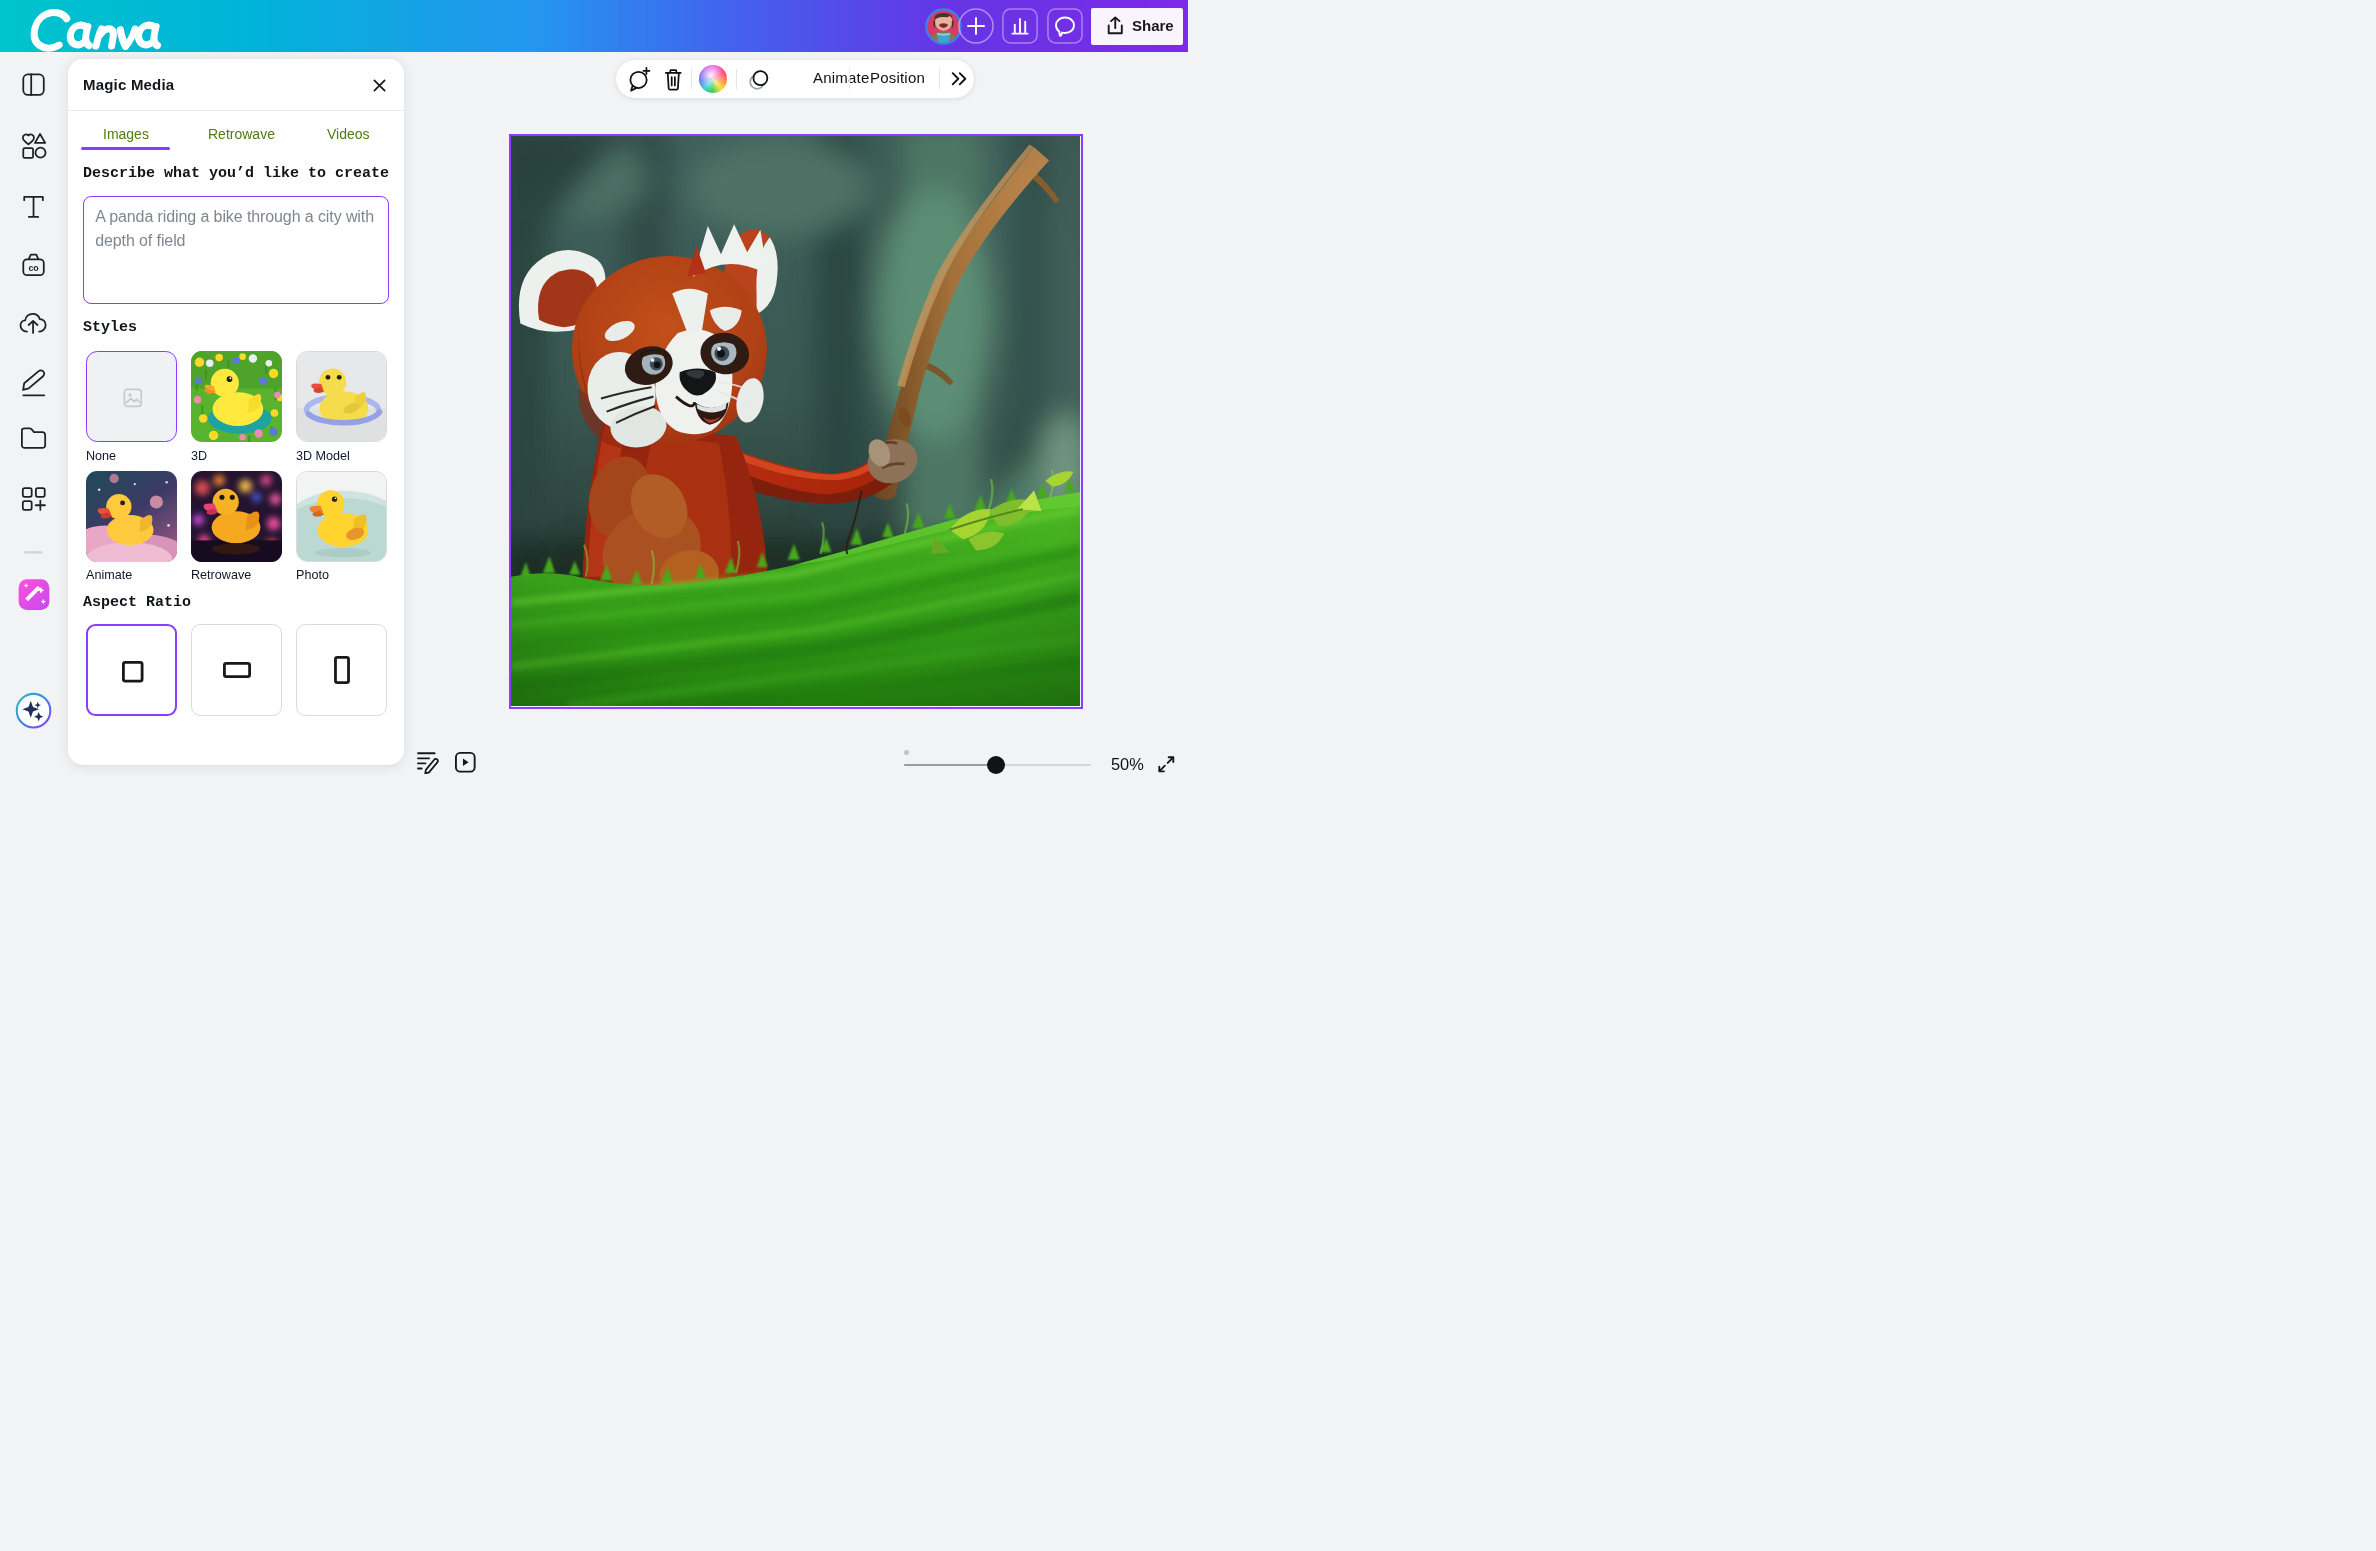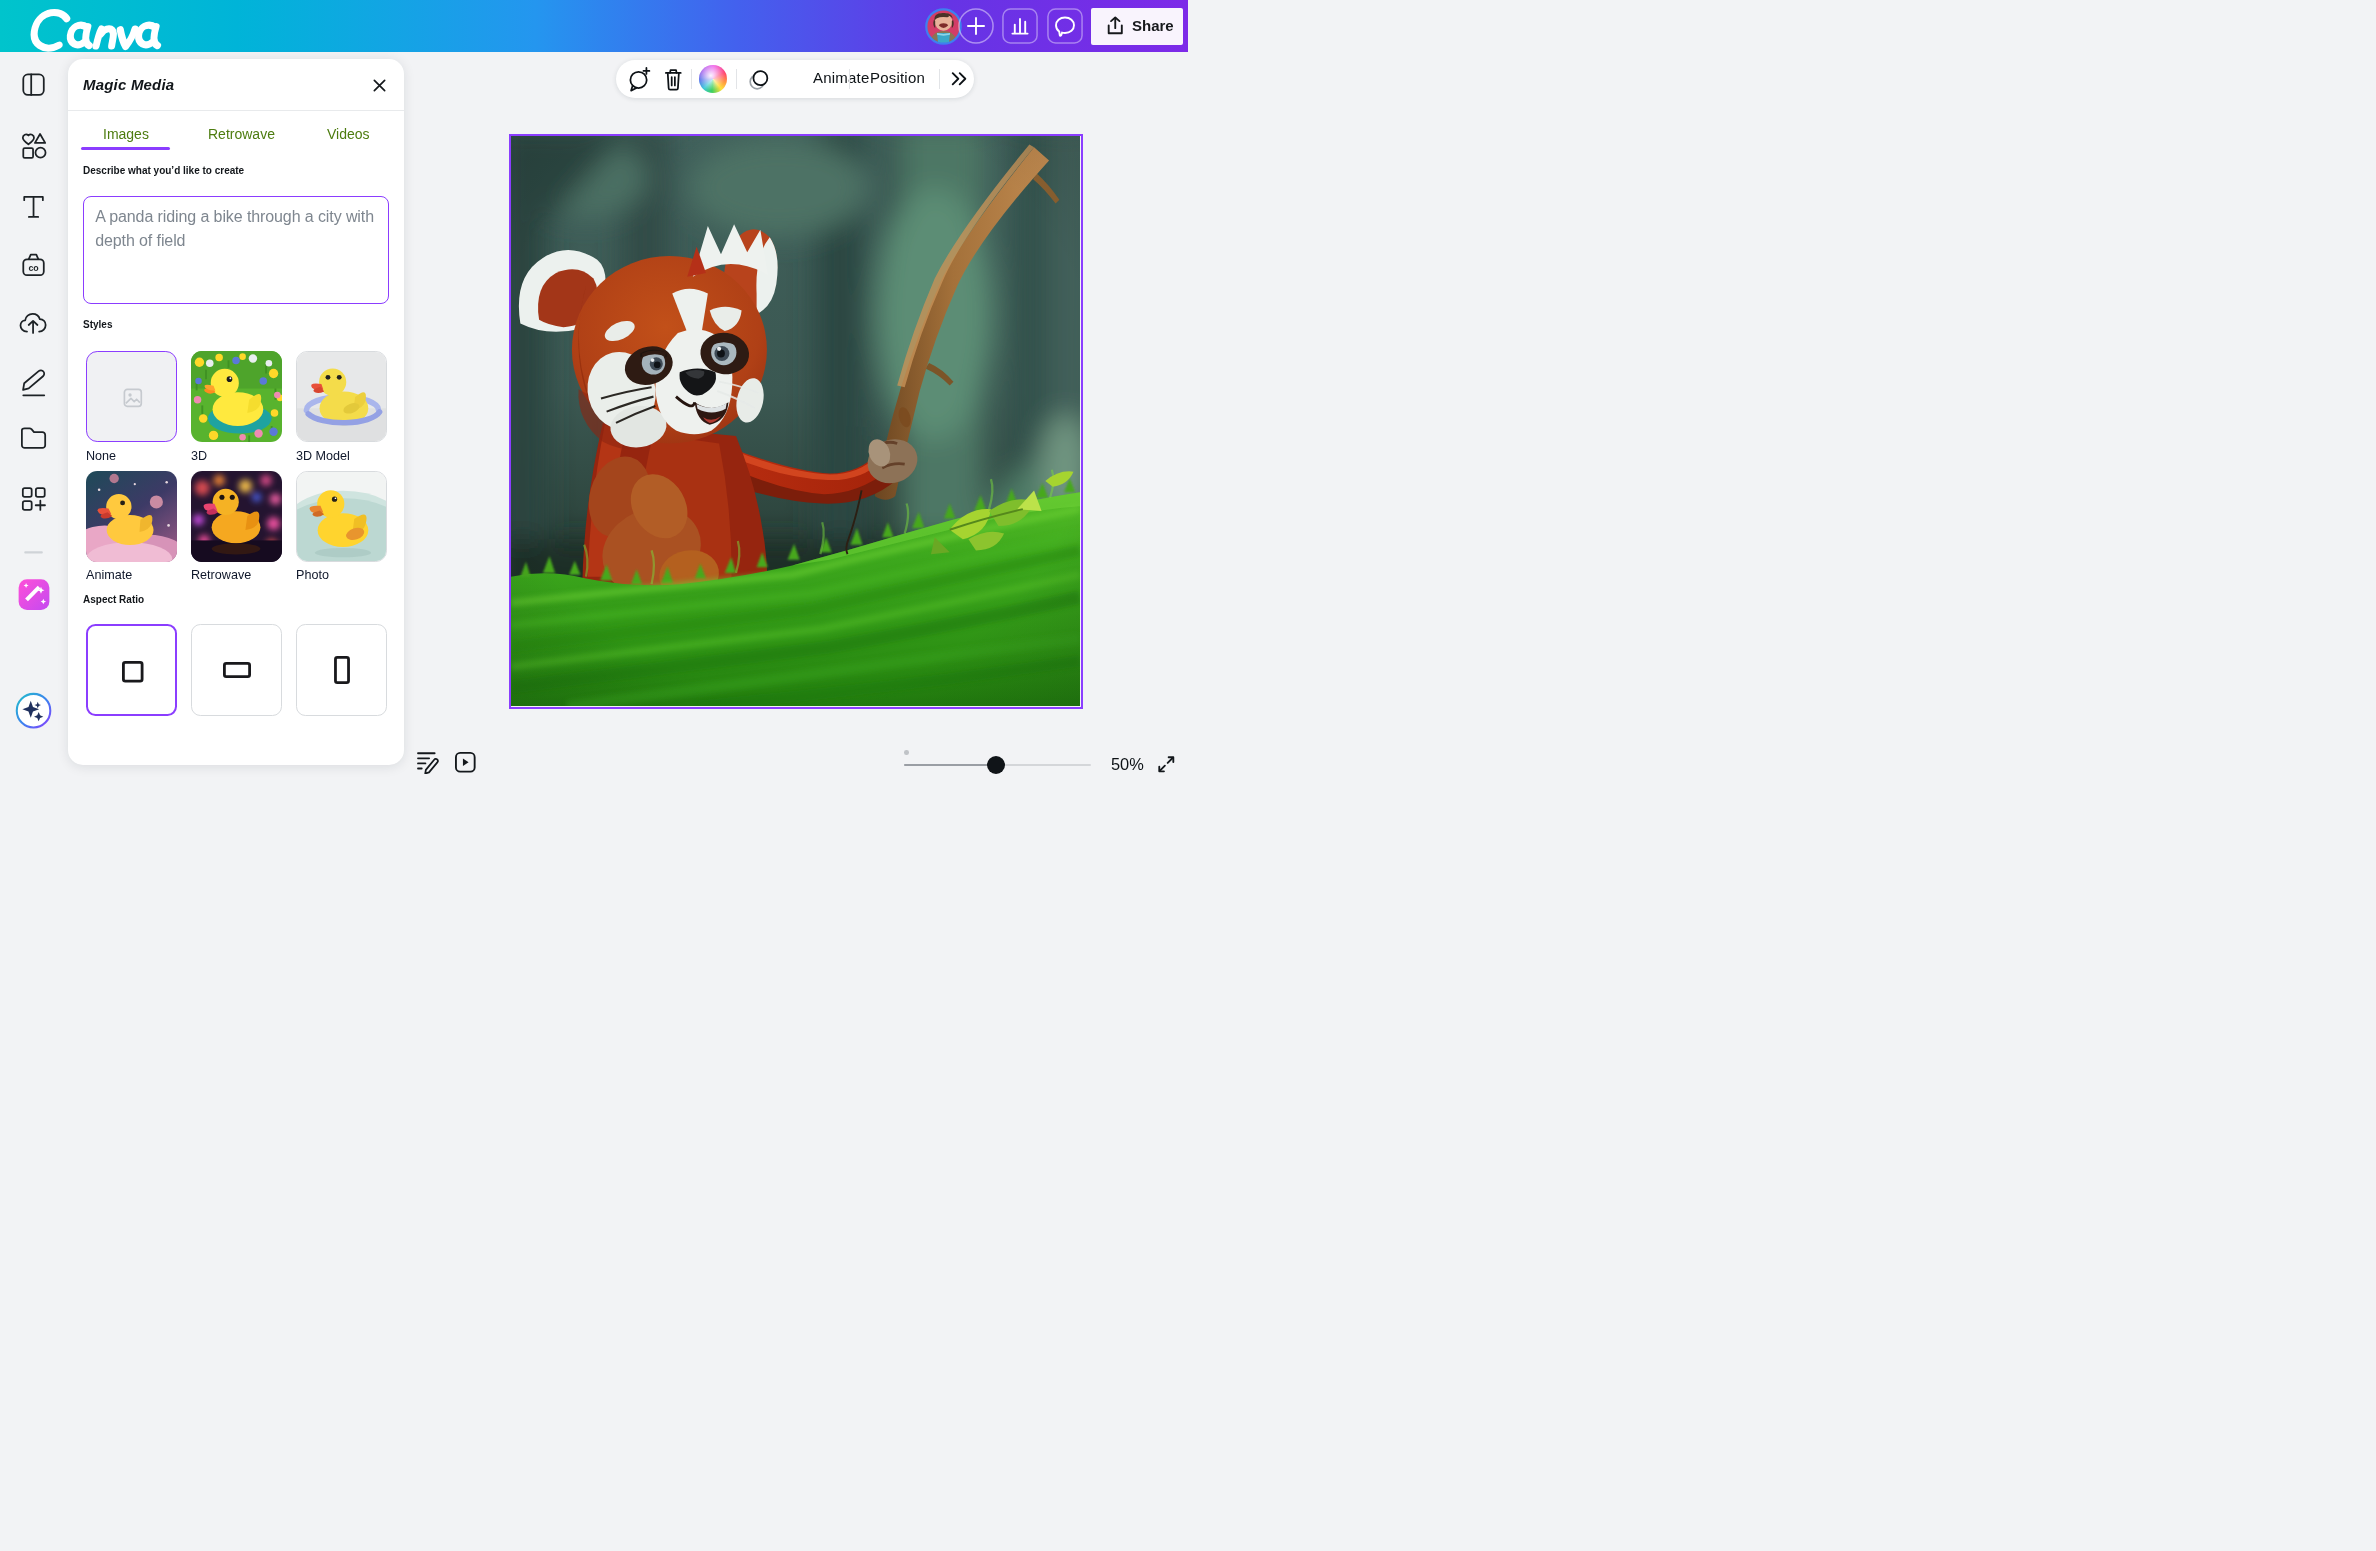--- a/index.html
+++ b/index.html
@@ -7,21 +7,21 @@
   .topbar { position:absolute; left:0; top:0; width:1188px; height:52px;
     background:linear-gradient(90deg,#00c4cc 0%,#00b4d8 20%,#2496ef 45%,#4361ee 62%,#6634e5 80%,#7d2ae8 100%); }
   .logo { position:absolute; left:28px; top:6.6px; color:#fff; }
   .abs { position:absolute; }
   .panel { position:absolute; left:68px; top:59px; width:336px; height:706px; background:#fff;
     border-radius:15px; box-shadow:0 1.9px 11.2px rgba(20,30,40,.10); }
   .ptitle { position:absolute; left:15px; top:69px; font-size:15px; font-weight:bold; color:#12161a; letter-spacing:0.2px;}
   .pdivider { position:absolute; left:0px; top:51px; width:336px; height:0.9px; background:#e8eaec; }
   .tab { position:absolute; top:67px; font-size:14px; color:#4d7c0f; }
   .tabline { position:absolute; left:13px; top:88px; width:89px; height:2.8px; background:#8b3dff; border-radius:1.9px;}
-  .dlabel { position:absolute; left:15px; font-size:10px; font-weight:bold; color:#12161a; }
+  .dlabel { position:absolute; left:15px; font-size:15px; font-weight:bold; color:#12161a;font-family:Liberation Mono, monospace; }
   .tarea { position:absolute; left:15px; top:137px; width:306px; height:108px; border:1.9px solid #8b3dff; border-radius:8px; }
   .tarea .ph { position:absolute; left:11.2px; top:8.4px; width:283px; font-size:16px; line-height:23.4px; color:#7e868f; letter-spacing:-0.1px; }
   .tile { position:absolute; width:91px; height:91px; border-radius:11.2px; }
   .tlabel { position:absolute; width:91px; font-size:12.6px; color:#0f172a; }
   .atile { position:absolute; width:91px; height:92px; border-radius:9.4px; border:0.9px solid #d8dbde; background:#fff; }
   .toolbar { position:absolute; left:616px; top:60px; width:358px; height:38px; background:#fff; border-radius:19.7px;
     box-shadow:0 0.9px 5.6px rgba(20,30,40,.12); }
   .tbtxt { position:absolute; top:9.4px; font-size:15px; color:#0d1216; letter-spacing:0.2px; }
   .tbsep { position:absolute; top:9.4px; width:0.9px; height:19.7px; background:#e2e4e7; }
   .canvasimg { position:absolute; left:509px; top:134px; width:574px; height:575px; border:2.8px solid #8b3dff; }
@@ -382,21 +382,21 @@
   <radialGradient id="vg" cx=".5" cy=".45" r=".75">
     <stop offset=".7" stop-color="#000" stop-opacity="0"></stop>
     <stop offset="1" stop-color="#0a1410" stop-opacity=".45"></stop>
   </radialGradient>
   <rect width="607" height="608" fill="url(#vg)" opacity=".33"></rect>
 </svg>
 </div>
 
 <div class="panel" id="panel">
   <div class="pdivider"></div>
-  <div class="ptitle" style="top:17px;font-style:italic;">Magic Media</div>
+  <div class="ptitle" style="top:17px;">Magic Media</div>
   <svg class="abs" style="left:304px;top:19px;" width="15" height="15" viewBox="0 0 16 16">
     <path d="M2.5 2.5 L13.5 13.5 M13.5 2.5 L2.5 13.5" stroke="#14181c" stroke-width="1.8" stroke-linecap="round"></path>
   </svg>
   <div class="tab" style="left:35px;">Images</div>
   <div class="tab" style="left:140px;">Retrowave</div>
   <div class="tab" style="left:259px;">Videos</div>
   <div class="tabline"></div>
   <div class="dlabel" style="top:106px;">Describe what you’d like to create</div>
   <div class="tarea">
       <div class="ph">A panda riding a bike through a city with depth of field</div>

